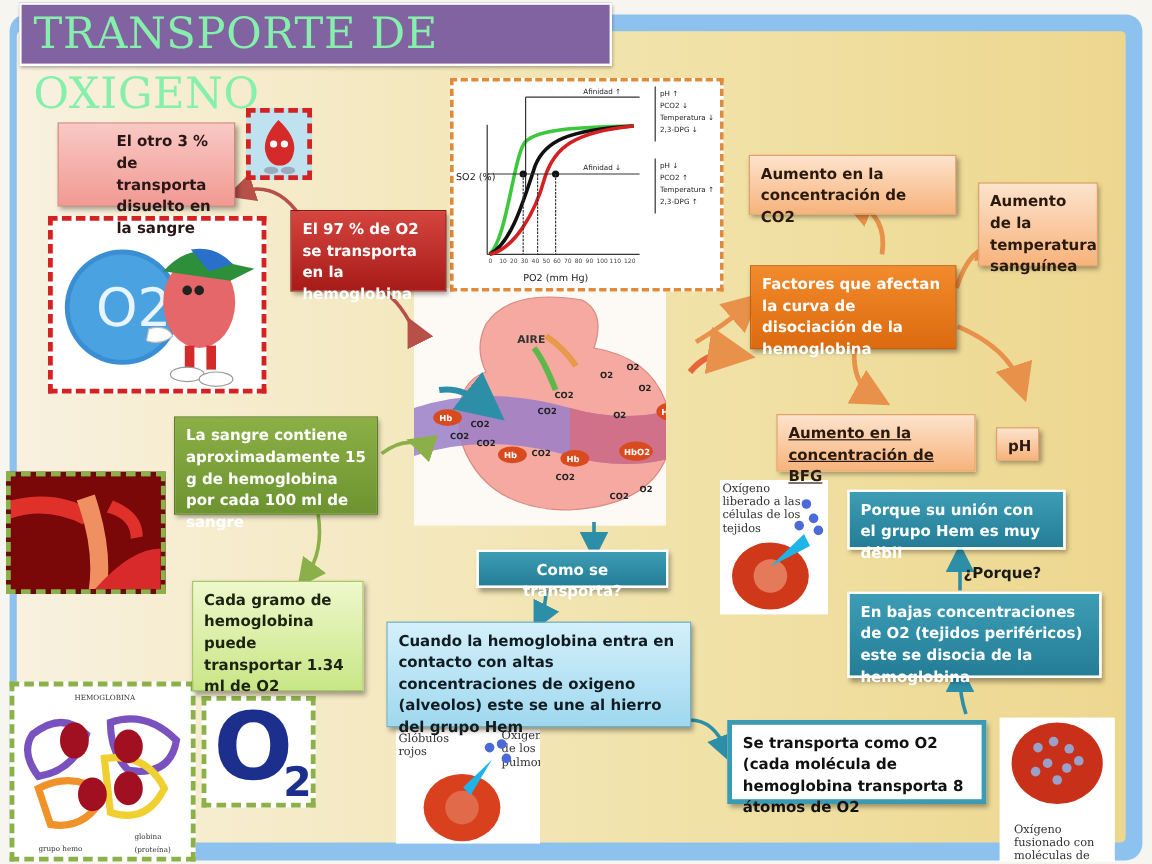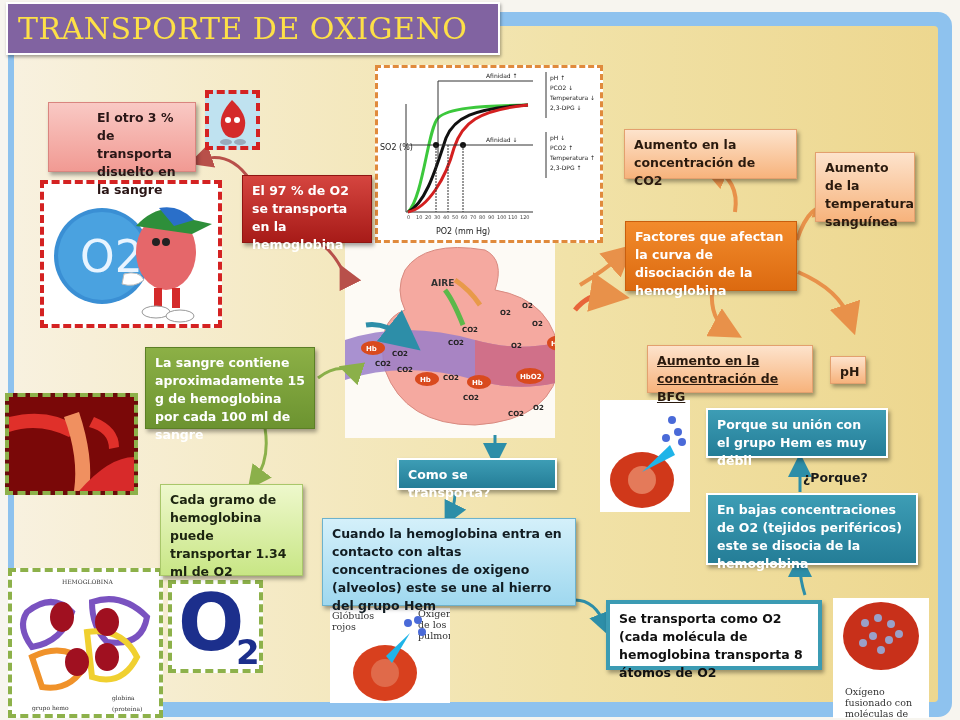--- a/index.html
+++ b/index.html
@@ -12,24 +12,24 @@
   .frame {
     position: absolute; left: 8px; top: 12px; width: 944px; height: 705px;
     background: #8ec2ee; border-radius: 14px;
   }
   .panel {
     position: absolute; left: 14px; top: 26px; width: 924px; height: 676px;
     background: linear-gradient(90deg, #f8f1df 0%, #f1e2a8 60%, #edd78f 100%);
     border-radius: 4px;
   }
   .title-bar {
-    position: absolute; left: 6px; top: 2px; width: 494px; height: 53px;
+    position: absolute; left: 16px; top: 2px; width: 494px; height: 53px;
     background: #8163a1; border: 2px solid #ffffff;
     box-shadow: 1px 2px 3px rgba(0,0,0,0.35);
-    color: #fde047; font-family: "DejaVu Serif", serif; font-size: 30px;
+    color: #86efac; font-family: "DejaVu Serif", serif; font-size: 36px;
     letter-spacing: 0.5px; line-height: 50px; padding-left: 10px;
     z-index: 5;
   }
   .box {
     position: absolute; font-weight: bold; font-size: 12.5px; line-height: 18px;
     padding: 6px 9px; z-index: 4;
     box-shadow: 2px 3px 4px rgba(0,0,0,0.35);
   }
   .pink { background: linear-gradient(180deg, #f9c9c4, #f19a93); color: #2a1616; border: 1px solid #d9857f; padding-left: 48px; }
   .red { background: linear-gradient(180deg, #d5453f, #a71b18); color: #ffffff; border: 1px solid #8f1512; }
@@ -245,21 +245,21 @@
   </svg>
   <div class="small-serif" style="left:20px;top:130px;font-size:6px;">grupo hemo</div>
   <div class="small-serif" style="left:100px;top:120px;font-size:6px;width:40px;">globina (proteína)</div>
 </div>
 
 <div class="img-box dash-green" style="left:168px;top:580px;width:95px;height:93px;">
   <span style="position:absolute;left:6px;top:-6px;font-size:78px;font-weight:bold;color:#1c2f8c;font-family:'DejaVu Sans',sans-serif;">O</span>
   <span style="position:absolute;left:64px;top:48px;font-size:34px;font-weight:bold;color:#1c2f8c;font-family:'DejaVu Sans',sans-serif;">2</span>
 </div>
 
-<div class="box teal" style="left:397px;top:458px;width:160px;height:32px;">Como se transporta?</div>
+<div class="box teal" style="left:397px;top:458px;width:160px;height:32px;text-align:center;">Como se transporta?</div>
 <div class="box lblue" style="left:322px;top:518px;width:254px;height:88px;">Cuando la hemoglobina entra en contacto con altas concentraciones de oxigeno (alveolos) este se une al hierro del grupo Hem</div>
 
 <div class="img-box" style="left:330px;top:608px;width:120px;height:95px;">
   <div class="small-serif" style="left:2px;top:2px;width:45px;">Glóbulos rojos</div>
   <div class="small-serif" style="left:88px;top:0px;width:35px;">Oxígeno de los pulmones</div>
   <svg width="120" height="95" viewBox="0 0 120 95" style="left:0;top:0;">
     <ellipse cx="55" cy="65" rx="32" ry="28" fill="#d8401e"></ellipse>
     <circle cx="55" cy="65" r="14" fill="#e06a4a"></circle>
     <path d="M80 25 L62 55 L56 48 Z" fill="#1fb4e8"></path>
     <circle cx="78" cy="15" r="4" fill="#4a6ad8"></circle>
@@ -281,20 +281,21 @@
         <circle cx="56" cy="42" r="4"></circle>
         <circle cx="30" cy="45" r="4"></circle>
         <circle cx="66" cy="36" r="4"></circle>
         <circle cx="48" cy="52" r="4"></circle>
       </g>
   </svg>
   <div class="small-serif" style="left:12px;top:88px;width:84px;">Oxígeno fusionado con moléculas de hemoglobina</div>
 </div>
 
 <div class="img-box" style="left:600px;top:400px;width:90px;height:112px;">
+  <div class="small-serif" style="left:2px;top:2px;width:70px;">Oxígeno liberado a las células de los tejidos</div>
   <svg width="90" height="112" viewBox="0 0 90 112" style="left:0;top:0;">
     <ellipse cx="42" cy="80" rx="32" ry="28" fill="#d0381a"></ellipse>
     <circle cx="42" cy="80" r="14" fill="#e47a5a"></circle>
     <path d="M42 72 L70 45 L75 55 Z" fill="#1fb4e8"></path>
     <circle cx="72" cy="20" r="4" fill="#4a6ad8"></circle>
       <circle cx="78" cy="32" r="4" fill="#4a6ad8"></circle>
       <circle cx="66" cy="38" r="4" fill="#4a6ad8"></circle>
       <circle cx="82" cy="42" r="4" fill="#4a6ad8"></circle>
   </svg>
 </div>

